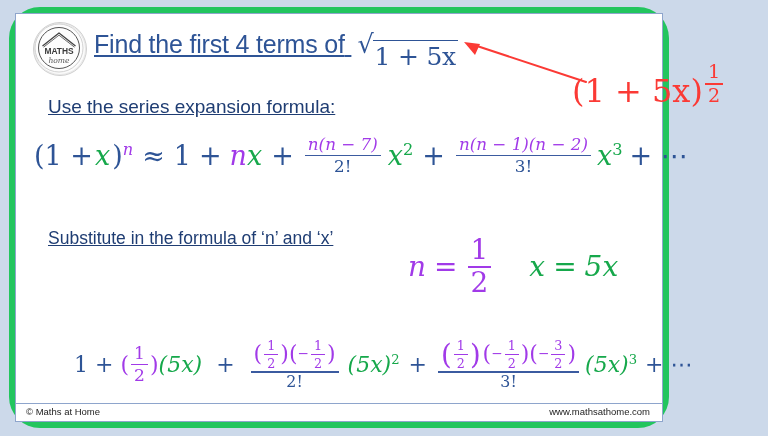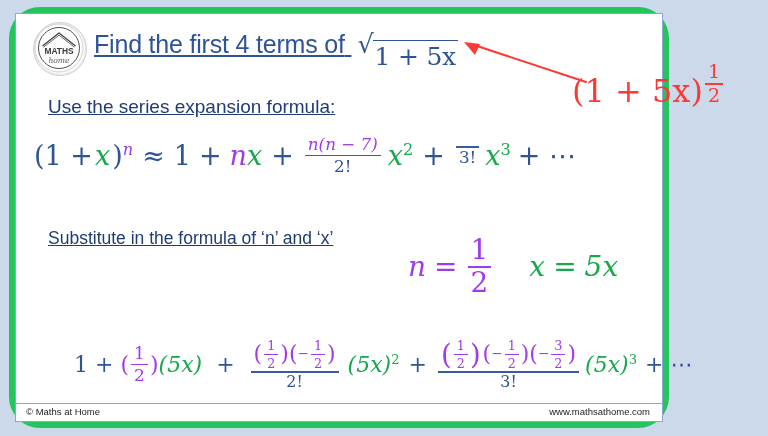--- a/index.html
+++ b/index.html
@@ -235,20 +235,21 @@
           <span class="num math mathpurp">n(n − 7)</span>
           <span class="bar"></span>
           <span class="den mathup mathblue">2!</span>
         </span>
         <span class="math mathgreen" style="margin-left:5px;">x</span>
         <span class="mathup mathgreen sup">2</span>
 
         <span class="op mathblue" style="margin:0 9px;">+</span>
 
         <span class="frac" style="font-size:0.62em;">
+          <span class="num math mathpurp">n(n − 1)(n − 2)</span>
           <span class="bar"></span>
           <span class="den mathup mathblue">3!</span>
         </span>
         <span class="math mathgreen" style="margin-left:4px;">x</span>
         <span class="mathup mathgreen sup">3</span>
 
         <span class="op mathblue" style="margin-left:7px;">+ ⋯</span>
       </div>
 
       <div id="step2" class="heading">

